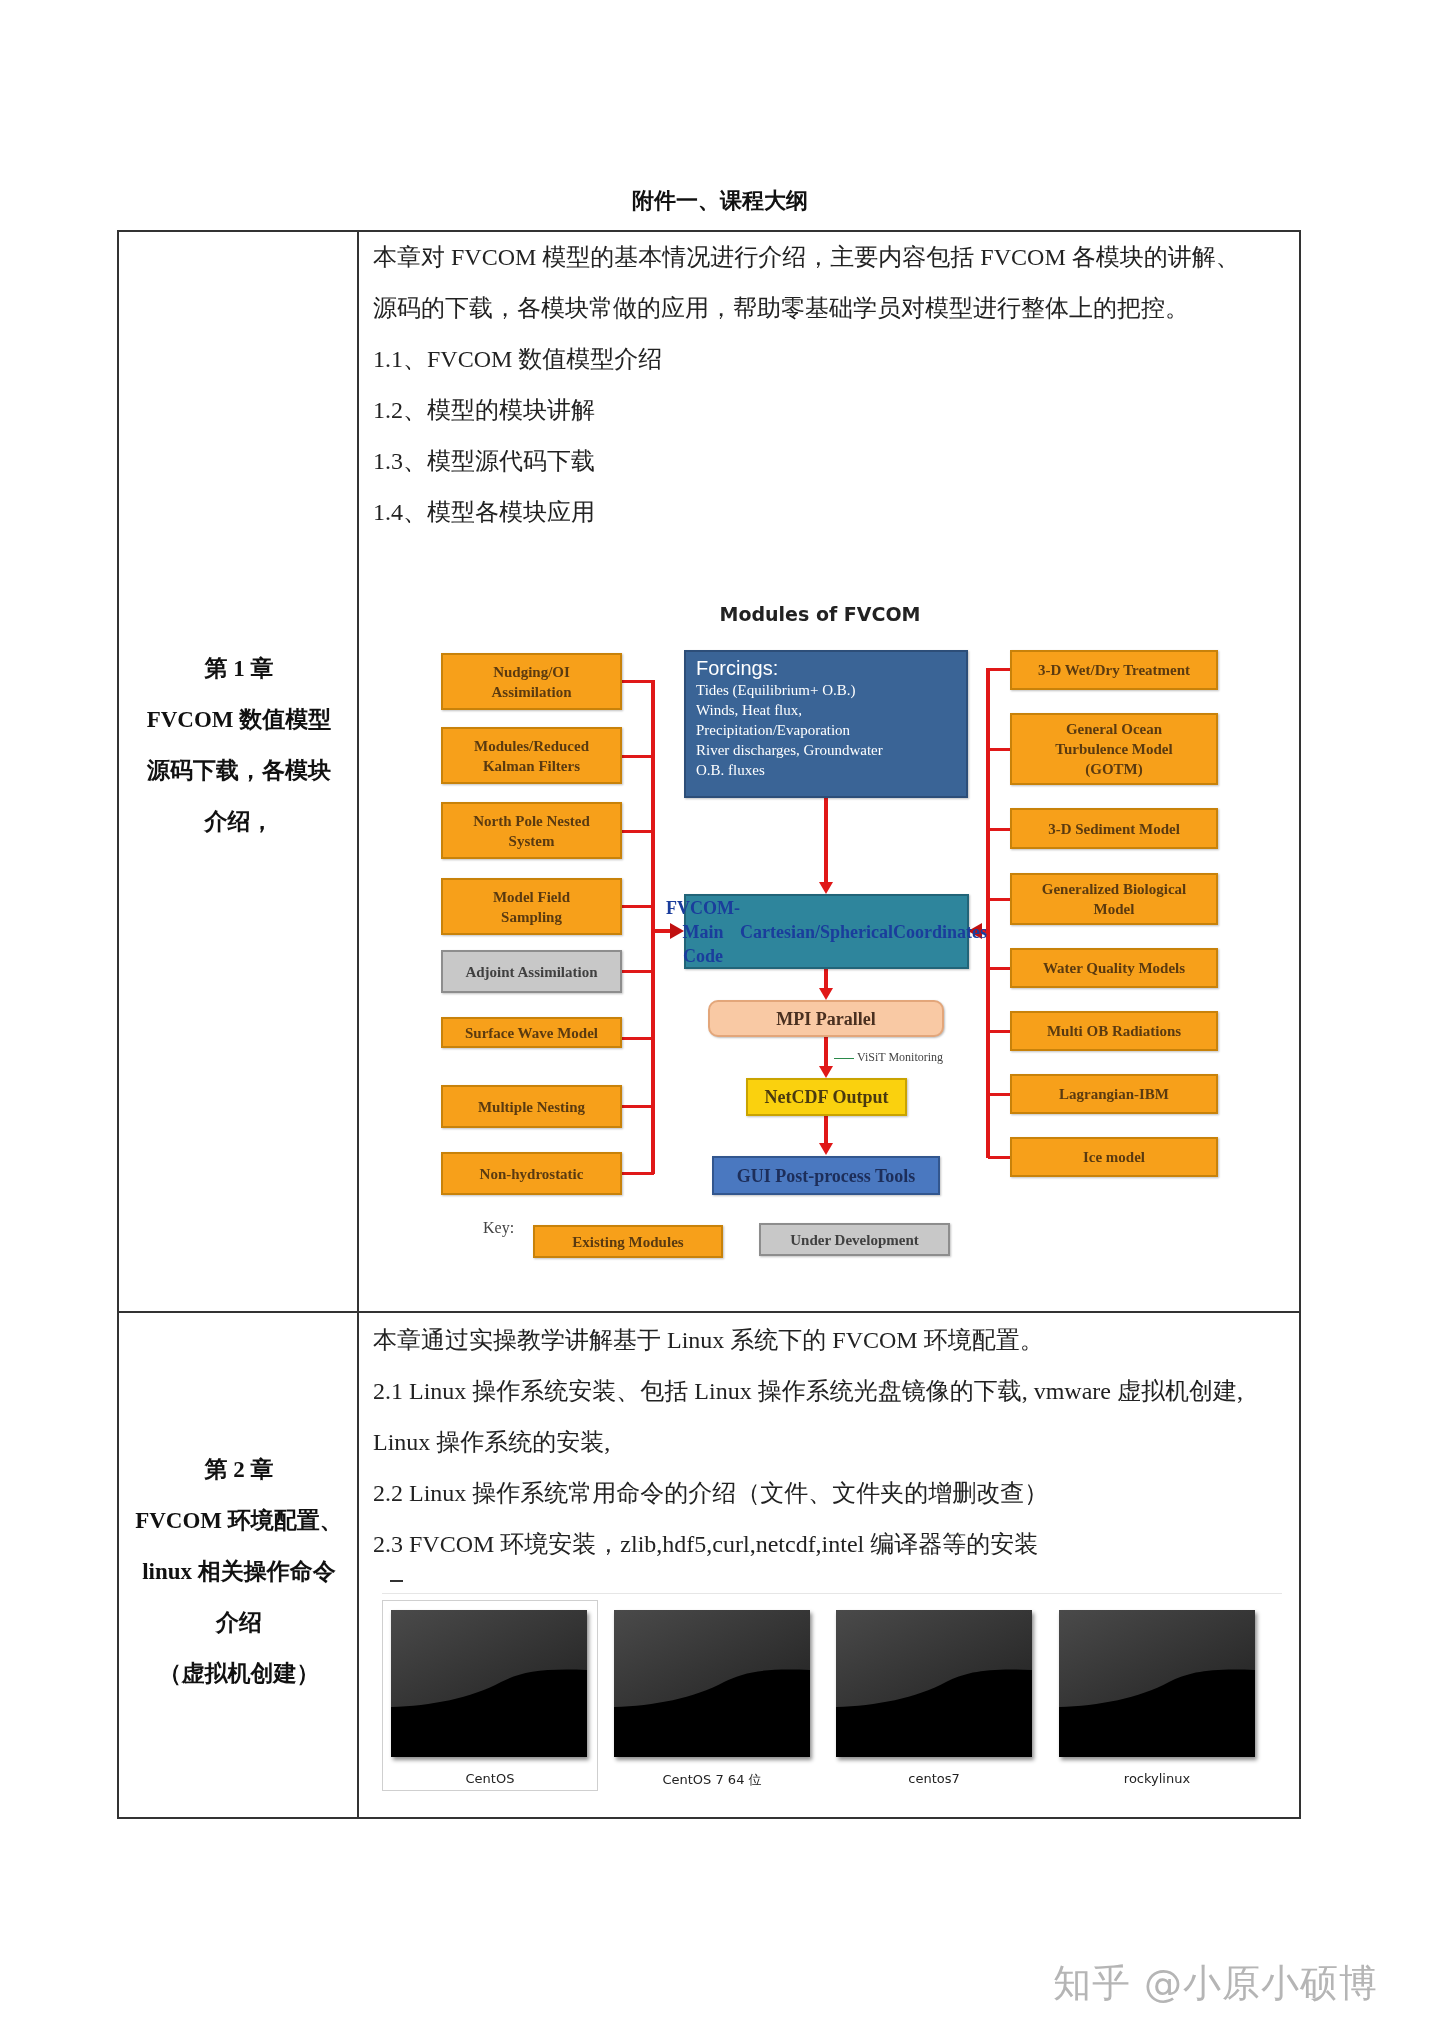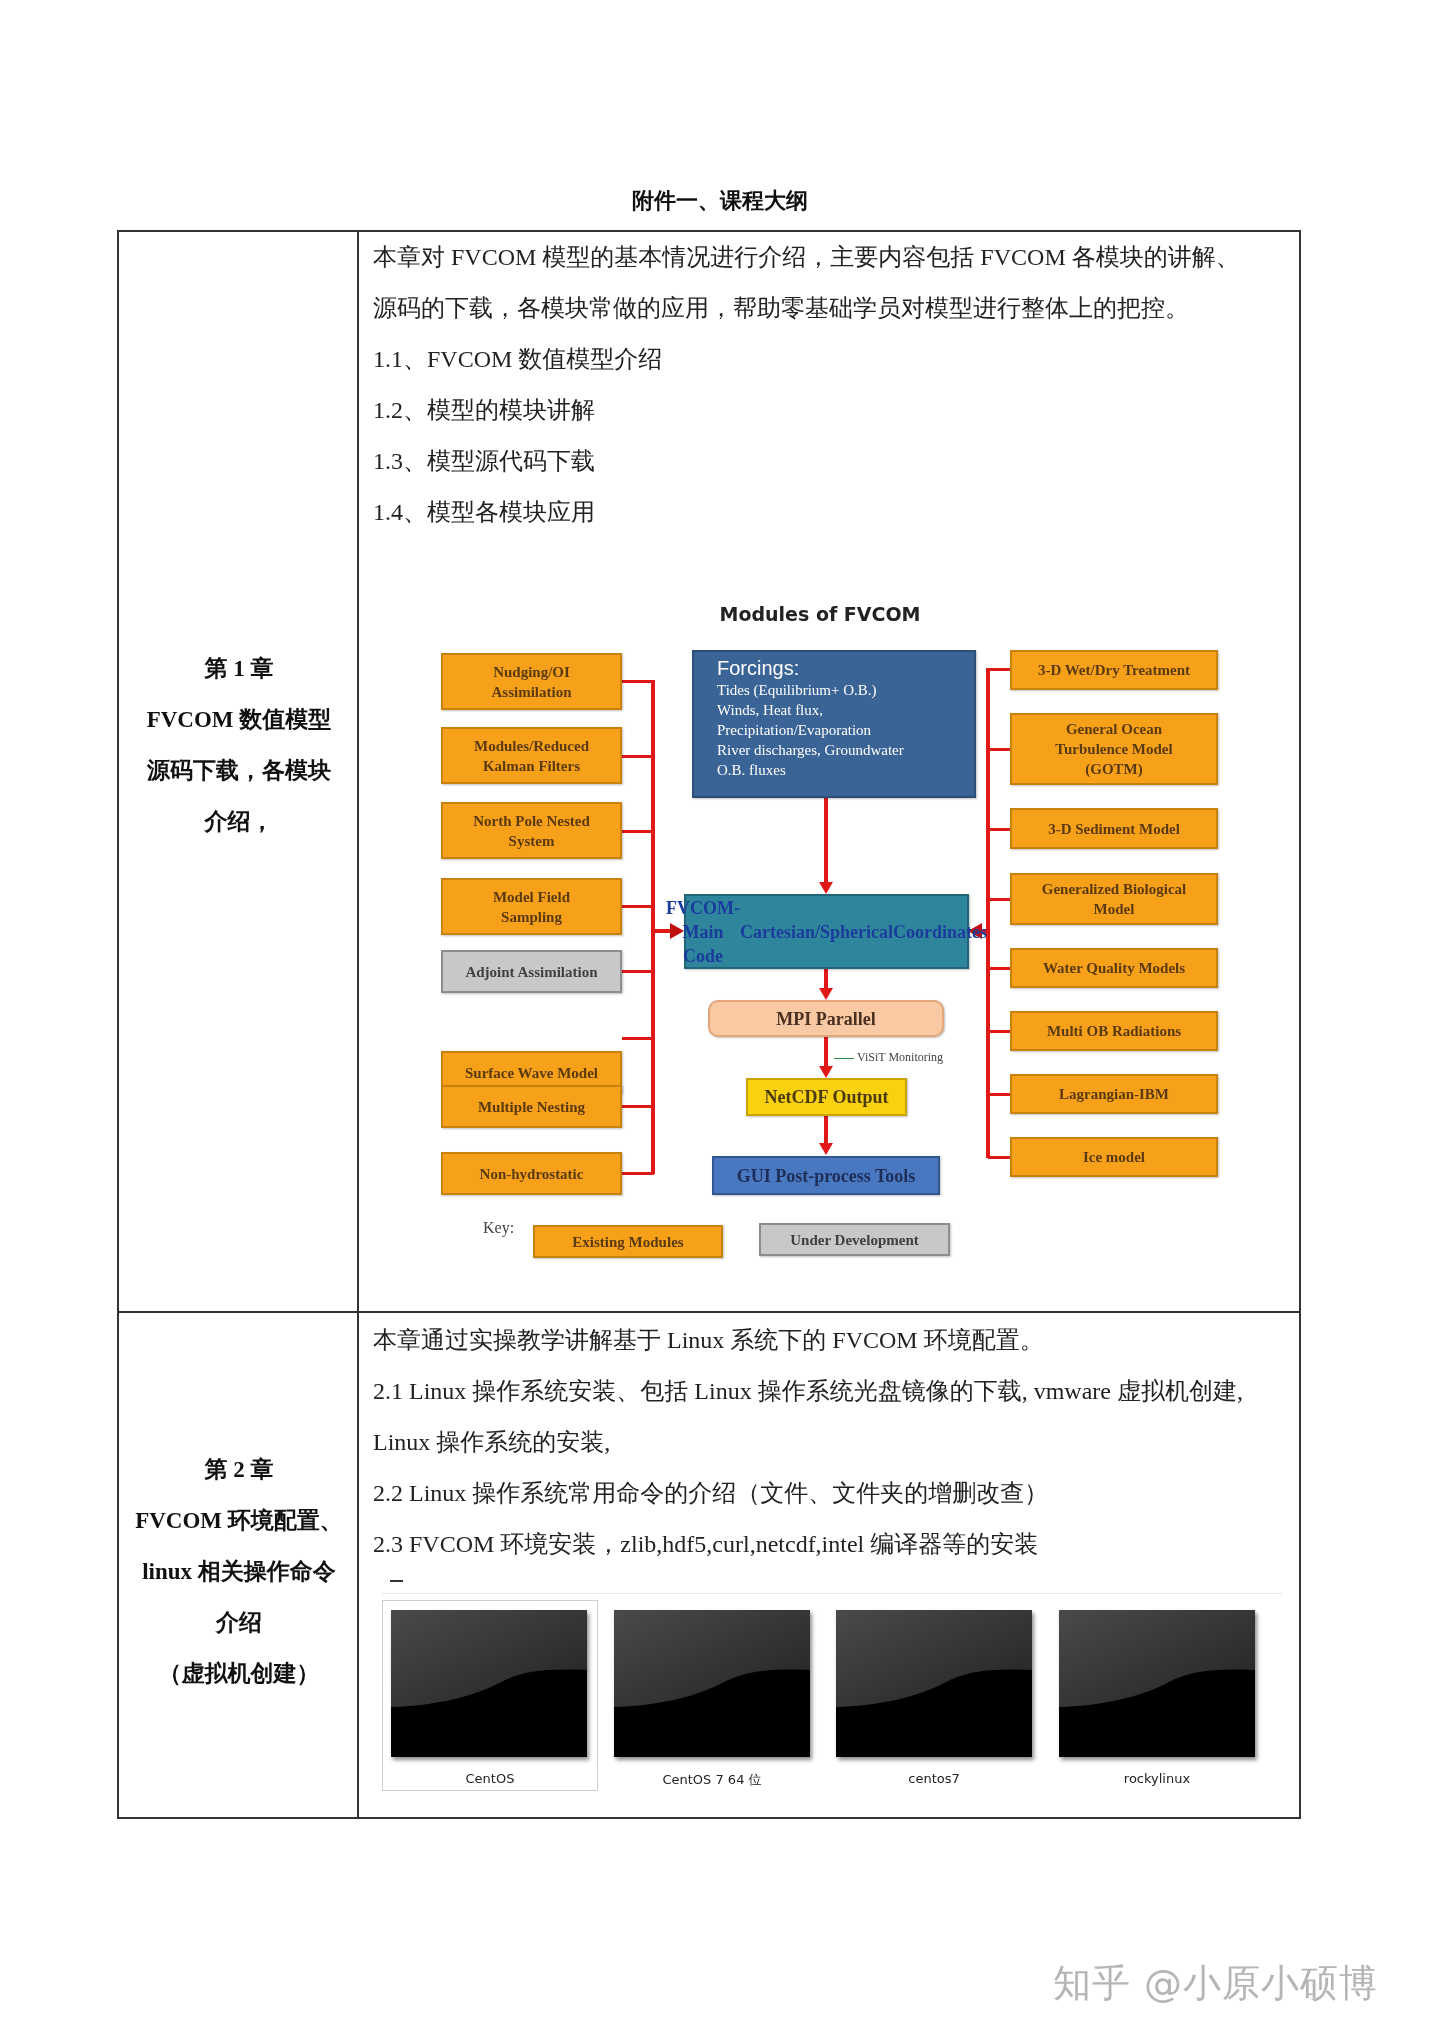--- a/index.html
+++ b/index.html
@@ -20,21 +20,21 @@
 
   
   .dg-title { position: absolute; left: 700px; width: 240px; top: 603px; text-align: center;
     font-family: "DejaVu Sans", sans-serif; font-weight: bold; font-size: 19px; color: #222; }
   .box { position: absolute; display: flex; align-items: center; justify-content: center; text-align: center;
     font-family: "Liberation Serif", serif; font-weight: bold; font-size: 15px; line-height: 20px;
     border: 2px solid #c8820a; color: #5a3a10; box-shadow: 1px 1px 2px rgba(0,0,0,0.25); }
   .orange { background: #f7a01a; }
   .grey { background: #c8c8c8; border-color: #8d8d8d; color: #404040; }
   .forcings { background: #3a6496; border: 2px solid #2d4e78; color: #ffffff; justify-content: flex-start; align-items: flex-start;
-    flex-direction: column; text-align: left; padding: 4px 23px; font-weight: normal; margin-left: 8px; }
+    flex-direction: column; text-align: left; padding: 4px 10px; font-weight: normal; }
   .forcings .f-head { font-family: "Liberation Sans", sans-serif; font-size: 20px; line-height: 24px; }
   .forcings .f-line { font-family: "Liberation Serif", serif; font-size: 15px; line-height: 20px; }
   .maincode { background: #2e859c; border: 2px solid #226478; color: #1a3d9c; font-size: 18px; line-height: 24px; }
   .mpi { background: #f9c9a4; border-color: #e3a67a; color: #4a3020; font-size: 18px; border-radius: 10px; }
   .netcdf { background: #fad10e; border-color: #c9a300; color: #4a3a10; font-size: 18px; }
   .gui { background: #4a78c0; border-color: #32568e; color: #1d2e5a; font-size: 18px; }
   .line-red { position: absolute; background: #e01818; }
   .arrow-down { position: absolute; width: 0; height: 0; border-left: 7px solid transparent; border-right: 7px solid transparent; border-top: 12px solid #e01818; }
   .arrow-right { position: absolute; width: 0; height: 0; border-top: 8px solid transparent; border-bottom: 8px solid transparent; border-left: 14px solid #c01010; }
   .arrow-left { position: absolute; width: 0; height: 0; border-top: 8px solid transparent; border-bottom: 8px solid transparent; border-right: 14px solid #c01010; }
@@ -141,21 +141,21 @@
 
   <div class="box orange" style="left:441px; top:653px; width:181px; height:57px; white-space:pre-line;">Nudging/OI
 Assimilation</div>
   <div class="box orange" style="left:441px; top:727px; width:181px; height:57px; white-space:pre-line;">Modules/Reduced
 Kalman Filters</div>
   <div class="box orange" style="left:441px; top:802px; width:181px; height:57px; white-space:pre-line;">North Pole Nested
 System</div>
   <div class="box orange" style="left:441px; top:878px; width:181px; height:57px; white-space:pre-line;">Model Field
 Sampling</div>
   <div class="box grey" style="left:441px; top:950px; width:181px; height:43px;">Adjoint Assimilation</div>
-  <div class="box orange" style="left:441px; top:1017px; width:181px; height:43px;margin-top:34px;">Surface Wave Model</div>
+  <div class="box orange" style="left:441px; top:1017px; width:181px; height:31px;">Surface Wave Model</div>
   <div class="box orange" style="left:441px; top:1085px; width:181px; height:43px;">Multiple Nesting</div>
   <div class="box orange" style="left:441px; top:1152px; width:181px; height:43px;">Non-hydrostatic</div>
 
   <div class="box orange" style="left:1010px; top:650px; width:208px; height:40px;">3-D Wet/Dry Treatment</div>
   <div class="box orange" style="left:1010px; top:713px; width:208px; height:72px; white-space:pre-line;">General Ocean
 Turbulence Model
 (GOTM)</div>
   <div class="box orange" style="left:1010px; top:808px; width:208px; height:41px;">3-D Sediment Model</div>
   <div class="box orange" style="left:1010px; top:873px; width:208px; height:52px; white-space:pre-line;">Generalized Biological
 Model</div>

